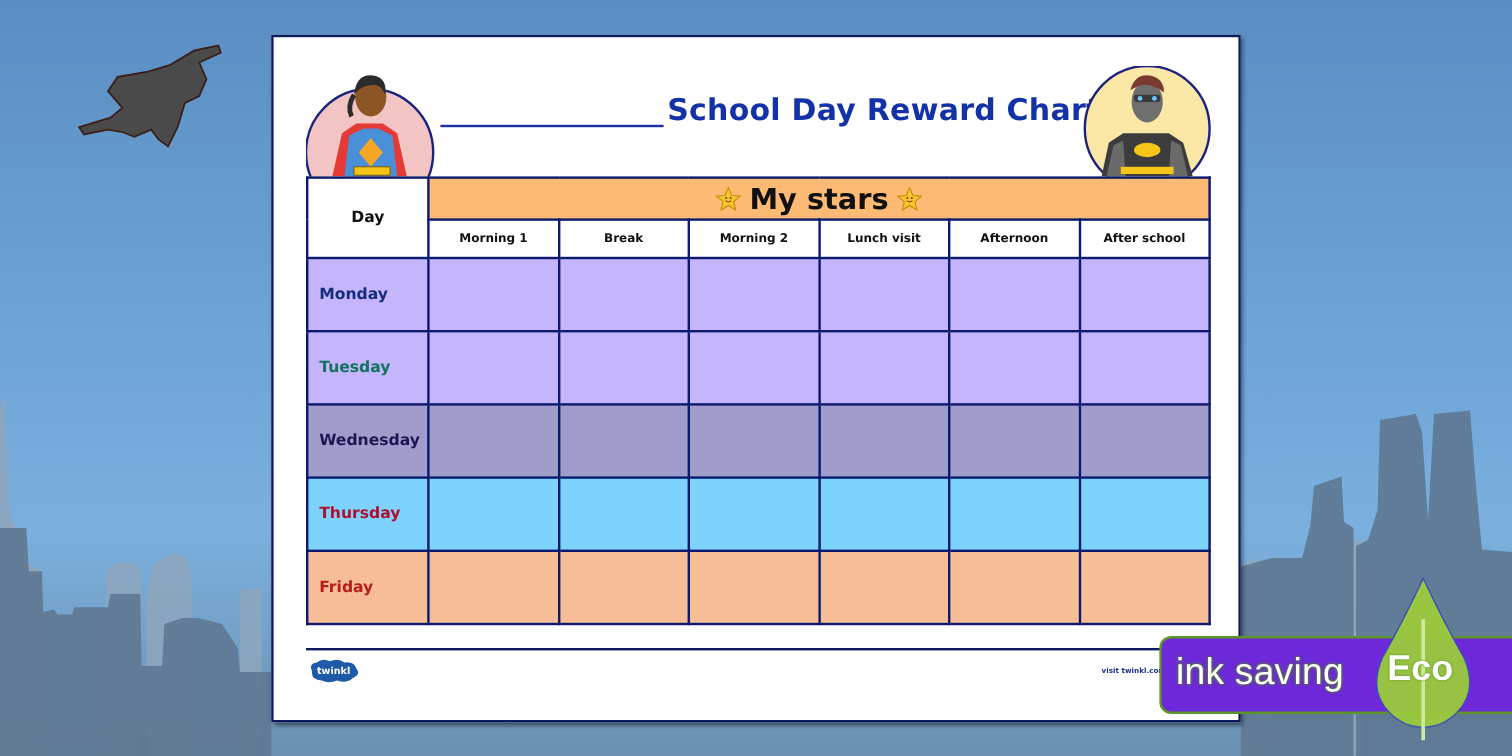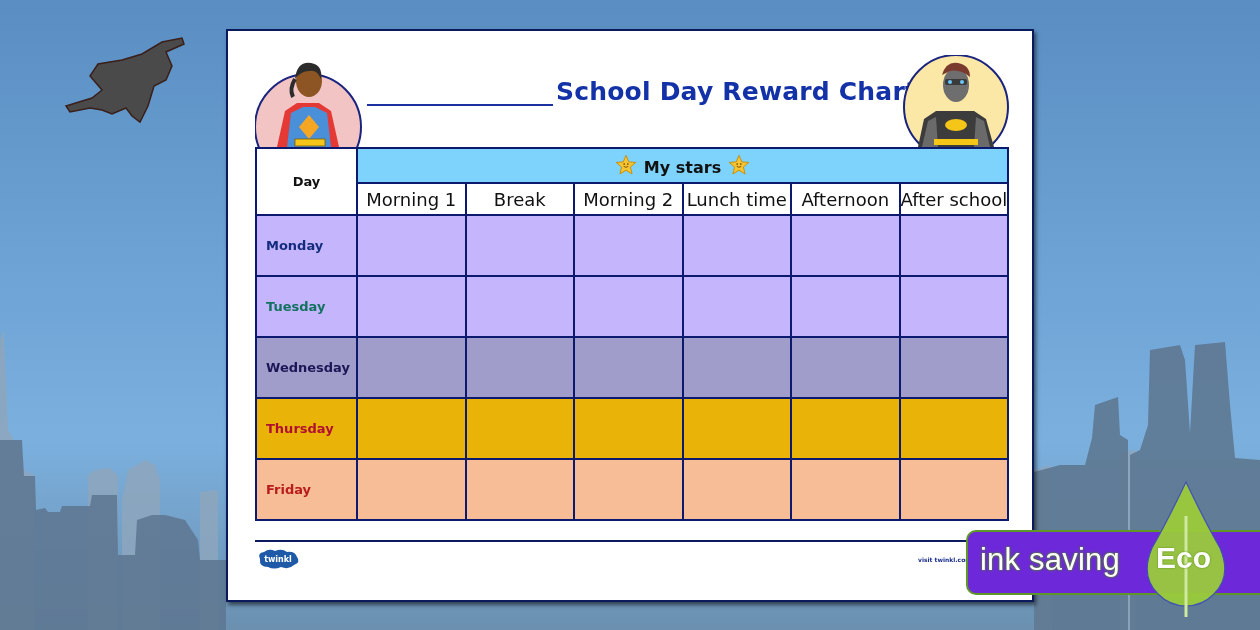--- a/index.html
+++ b/index.html
@@ -33,22 +33,22 @@
   table.chart {
     position: absolute; left: 27px; top: 116px; width: 754px;
     border-collapse: collapse; table-layout: fixed;
     border: 2.5px solid #0b1a6e;
   }
   table.chart td, table.chart th {
     border: 2px solid #0b1a6e;
     font-family: "DejaVu Sans", sans-serif;
   }
   th.day-head { width: 101px; height: 67px; font-size: 13px; font-weight: bold; color: #111; background: #fff; }
-  th.stars-head { height: 35px; font-size: 16px; font-weight: bold; color: #111; background: #7dd3fc; border-bottom-width: 1.5px; }
-  th.slot { height: 32px; font-size: 18px; font-weight: normal; color: #111; background: #fff; white-space: nowrap; }
+  th.stars-head { height: 35px; font-size: 24px; font-weight: bold; color: #111; background: #fdba74; border-bottom-width: 1.5px; }
+  th.slot { height: 32px; font-size: 10px; font-weight: bold; color: #111; background: #fff; white-space: nowrap; }
   td.day { height: 61px; font-size: 13px; font-weight: bold; padding-left: 9px; text-align: left; }
   td.cell { height: 61px; }
   .star { display: inline-block; vertical-align: -3px; width: 22px; height: 22px; margin: 0 7px; }
 
   .footer-line {
     position: absolute; left: 27px; top: 509px; width: 754px; height: 2px; background: #0b1a5c;
   }
   .twinkl-logo {
     position: absolute; left: 27px; top: 517px; width: 46px; height: 22px;
   }
@@ -153,21 +153,21 @@
               <circle cx="10" cy="11" r="0.9" fill="#6b3b00"></circle>
               <circle cx="14" cy="11" r="0.9" fill="#6b3b00"></circle>
               <path d="M9.5 13.5 Q12 15.5 14.5 13.5" stroke="#6b3b00" stroke-width="0.9" fill="none"></path>
             </svg>
         </th>
       </tr>
       <tr>
         <th class="slot">Morning 1</th>
         <th class="slot">Break</th>
         <th class="slot">Morning 2</th>
-        <th class="slot">Lunch time</th>
+        <th class="slot">Lunch visit</th>
         <th class="slot">Afternoon</th>
         <th class="slot">After school</th>
       </tr>
     </thead>
     <tbody id="chart-body">
         <tr style="background: #c4b5fd;">
           <td class="day" style="color: rgb(21, 44, 126);">Monday</td>
           <td class="cell"></td>
           <td class="cell"></td>
           <td class="cell"></td>
@@ -186,21 +186,21 @@
         </tr>
         <tr style="background: rgb(161, 157, 203);">
           <td class="day" style="color: rgb(29, 22, 86);">Wednesday</td>
           <td class="cell"></td>
           <td class="cell"></td>
           <td class="cell"></td>
           <td class="cell"></td>
           <td class="cell"></td>
           <td class="cell"></td>
         </tr>
-        <tr style="background: #eab308;">
+        <tr style="background: #7dd3fc;">
           <td class="day" style="color: rgb(176, 16, 48);">Thursday</td>
           <td class="cell"></td>
           <td class="cell"></td>
           <td class="cell"></td>
           <td class="cell"></td>
           <td class="cell"></td>
           <td class="cell"></td>
         </tr>
         <tr style="background: rgb(246, 189, 150);">
           <td class="day" style="color: #b91c1c;">Friday</td>

